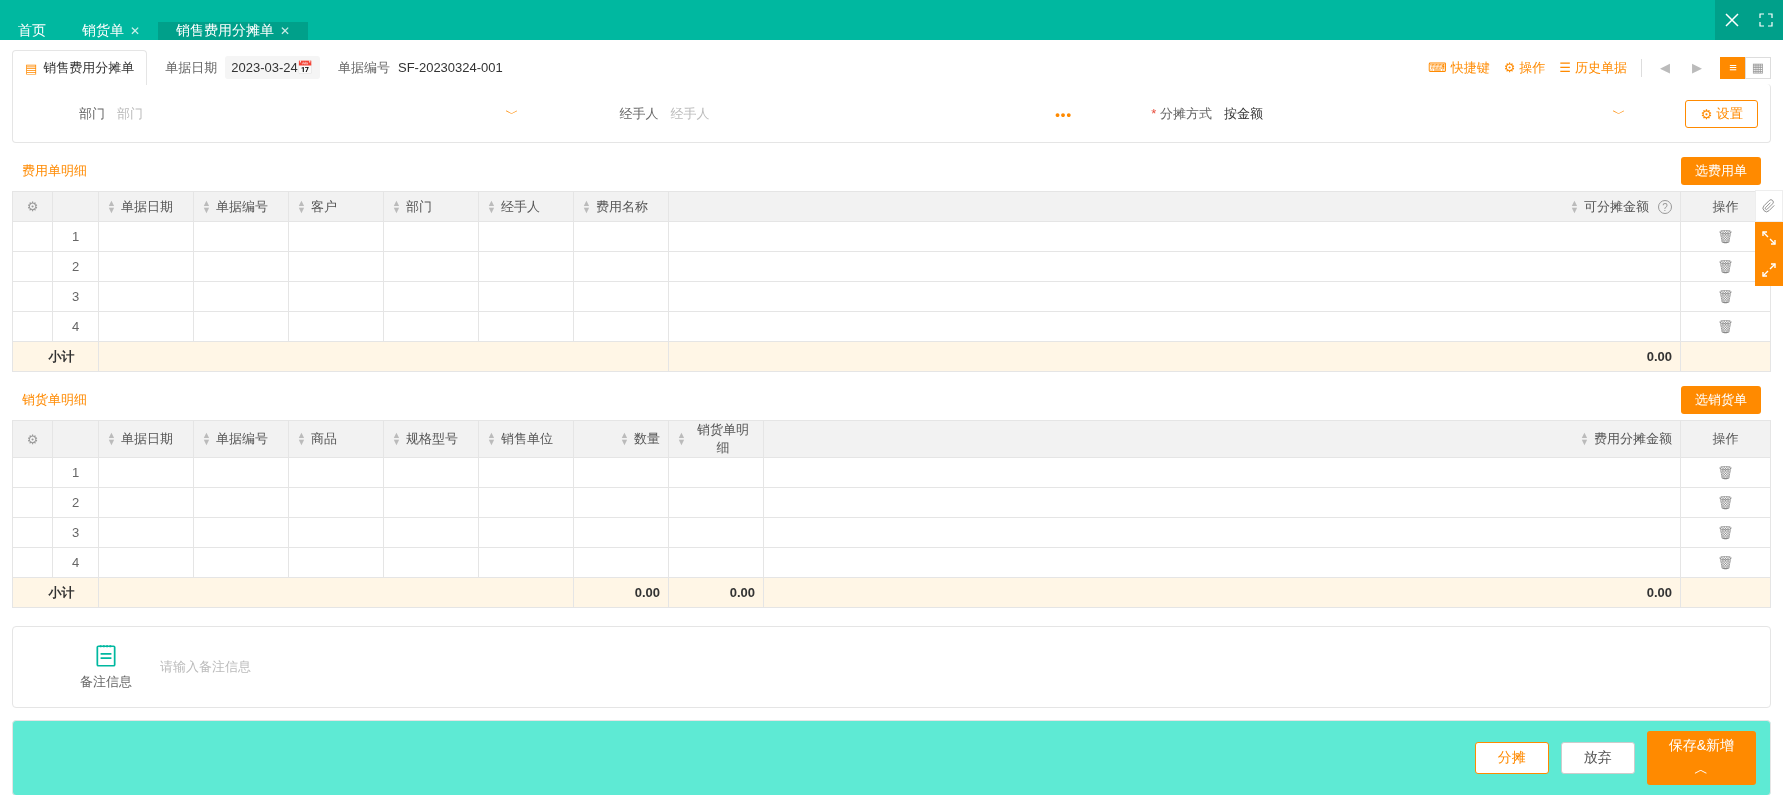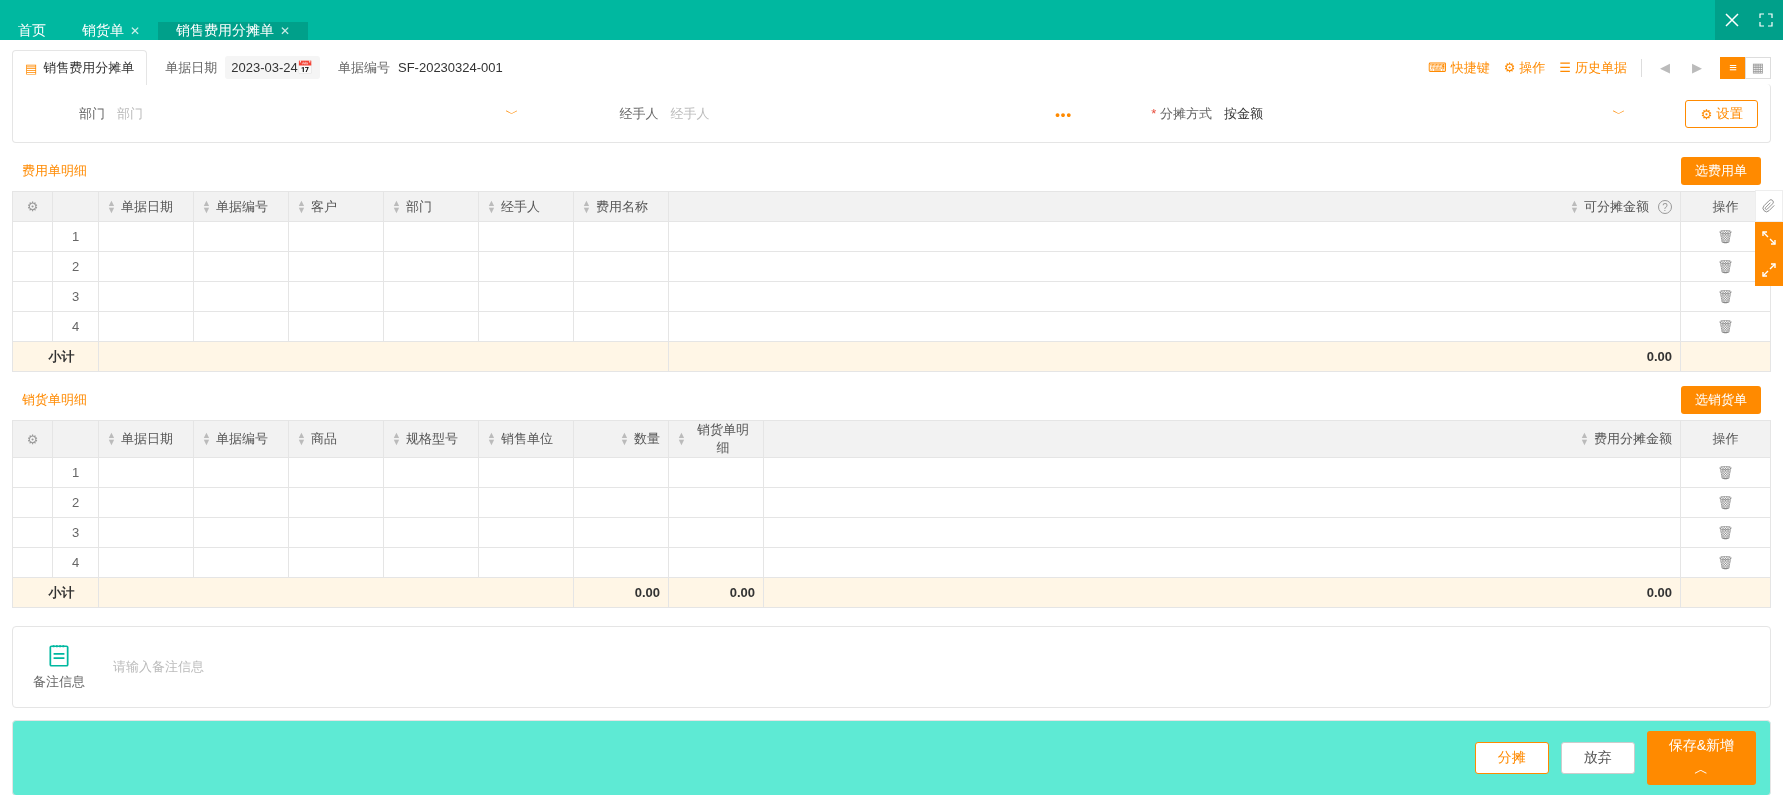--- a/index.html
+++ b/index.html
@@ -57,21 +57,21 @@
   .sort { color:#bbb; font-size:9px; line-height:7px; display:flex; flex-direction:column; }
   .row-idx { text-align:center; color:#666; }
   .op-cell { text-align:center; color:#888; }
   .trash { cursor:pointer; color:#888; }
   .subtotal td { background:#fff6e6; font-weight:bold;padding-left:20px; }
   .num-right { text-align:right; font-weight:bold; }
   .help-ic { display:inline-block; width:14px; height:14px; border:1px solid #999; border-radius:50%; font-size:10px; line-height:13px; text-align:center; color:#999; margin-left:4px; }
 
   
   .card { border:1px solid #e5e5e5; border-radius:4px; margin: 18px 0 12px 0; padding: 16px 20px; display:flex; align-items:center; gap: 28px; background:#fff; }
-  .remark-ic { display:flex; flex-direction:column; align-items:center; gap:4px; color:#666; }
+  .remark-ic { display:flex; flex-direction:column; align-items:center; gap:4px; color:#666;margin-left:47px; }
   .remark-ic svg { color:#00b8a0; }
   .remark-input { flex:1; color:#bbb; }
 
   
   .footer { border:1px solid #e5e5e5; border-radius:4px; padding: 10px 14px; display:flex; justify-content:flex-end; align-items:center; gap:12px; background:#5eead4;}
   .btn { padding:6px 22px; border-radius:3px; font-size:14px; cursor:pointer; }
   .btn-outline-o { border:1px solid #ff8a00; color:#ff8a00; background:#fff; }
   .btn-outline-g { border:1px solid #ccc; color:#555; background:#fff; }
   .btn-primary { border:none; background:#ff8a00; color:#fff; display:flex; align-items:center; gap:6px;flex-direction:column; }
 

